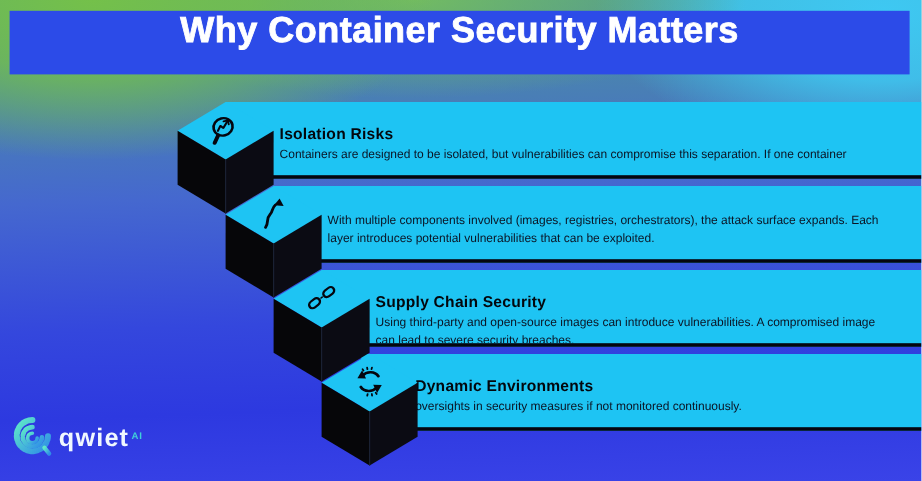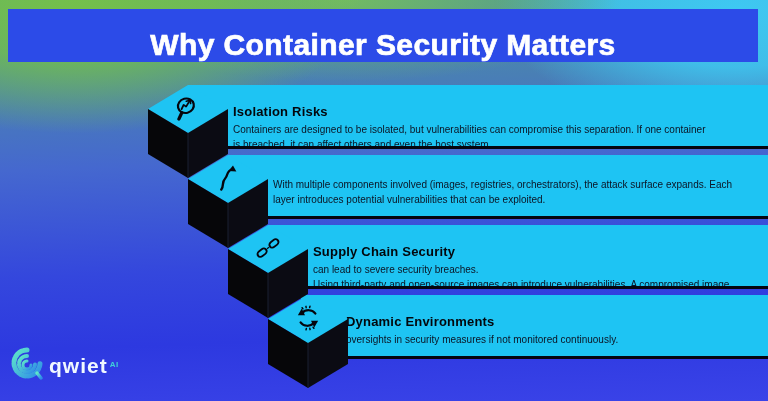--- a/index.html
+++ b/index.html
@@ -10,21 +10,21 @@
     font-family:"Liberation Sans",sans-serif;
     background:
       radial-gradient(ellipse 58% 52% at 10% 0%, rgba(116,192,74,1) 0%, rgba(116,192,74,0.78) 30%, rgba(116,192,74,0) 64%),
       radial-gradient(ellipse 60% 34% at 45% 0%, rgba(120,193,88,0.85) 0%, rgba(120,193,88,0) 60%),
       radial-gradient(ellipse 45% 42% at 96% 2%, rgba(62,200,242,1) 0%, rgba(62,200,242,0.85) 35%, rgba(62,200,242,0) 70%),
       linear-gradient(178deg, #4e9a96 0%, #4568cf 40%, #3447dd 65%, #2d39e0 82%, #3a43e8 100%);
   }
   .banner{
     position:absolute;left:8px;right:10px;top:9px;height:53px;
     background:#2c4be8;
-    display:flex;align-items:flex-end;justify-content:center;
+    display:flex;align-items:flex-start;justify-content:center;
     z-index:5;
   }
   .banner-title{
     color:#ffffff;font-size:30px;font-weight:bold;letter-spacing:0.4px;
     -webkit-text-stroke:0.7px #ffffff;
     white-space:nowrap;
   }
   .box{
     position:absolute;right:0;height:64px;box-sizing:border-box;
     background:#1ec4f3;border-bottom:3px solid #05060f;
@@ -61,36 +61,35 @@
 <div class="canvas">
 
   <div class="banner">
     <div class="banner-title">Why Container Security Matters</div>
   </div>
 
   <div class="box r0">
     <div class="box-title">Isolation Risks</div>
     <div class="box-body">
       <div>Containers are designed to be isolated, but vulnerabilities can compromise this separation. If one container</div>
-      <div>is breached, it can affect others and even the host system.</div>
     </div>
   </div>
 
   <div class="box r1">
     <div class="box-body">
       <div>With multiple components involved (images, registries, orchestrators), the attack surface expands. Each</div>
       <div>layer introduces potential vulnerabilities that can be exploited.</div>
     </div>
   </div>
 
   <div class="box r2">
     <div class="box-title">Supply Chain Security</div>
     <div class="box-body">
+      <div>Using third-party and open-source images can introduce vulnerabilities. A compromised image</div>
       <div>can lead to severe security breaches.</div>
-      <div>Using third-party and open-source images can introduce vulnerabilities. A compromised image</div>
     </div>
   </div>
 
   <div class="box r3">
     <div class="box-title">Dynamic Environments</div>
     <div class="box-body">
       <div>oversights in security measures if not monitored continuously.</div>
     </div>
   </div>
 

